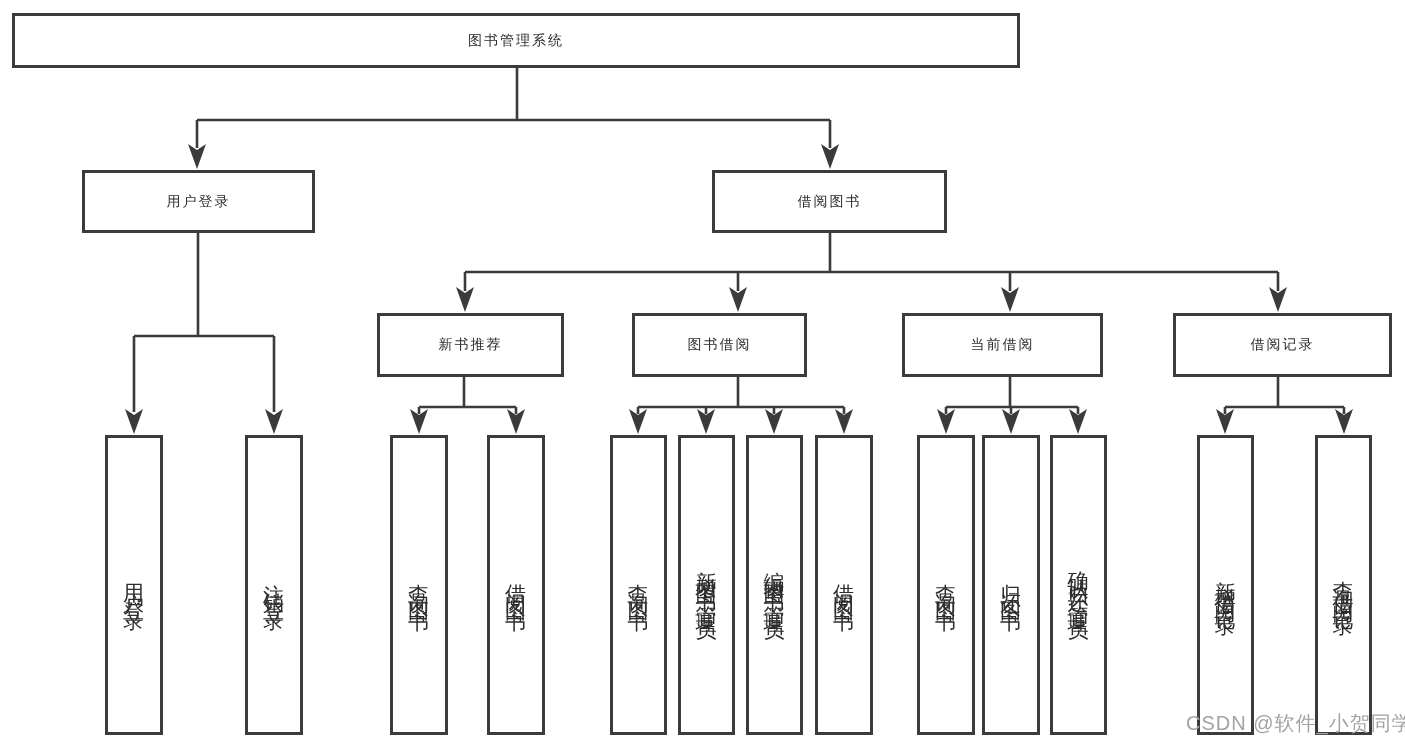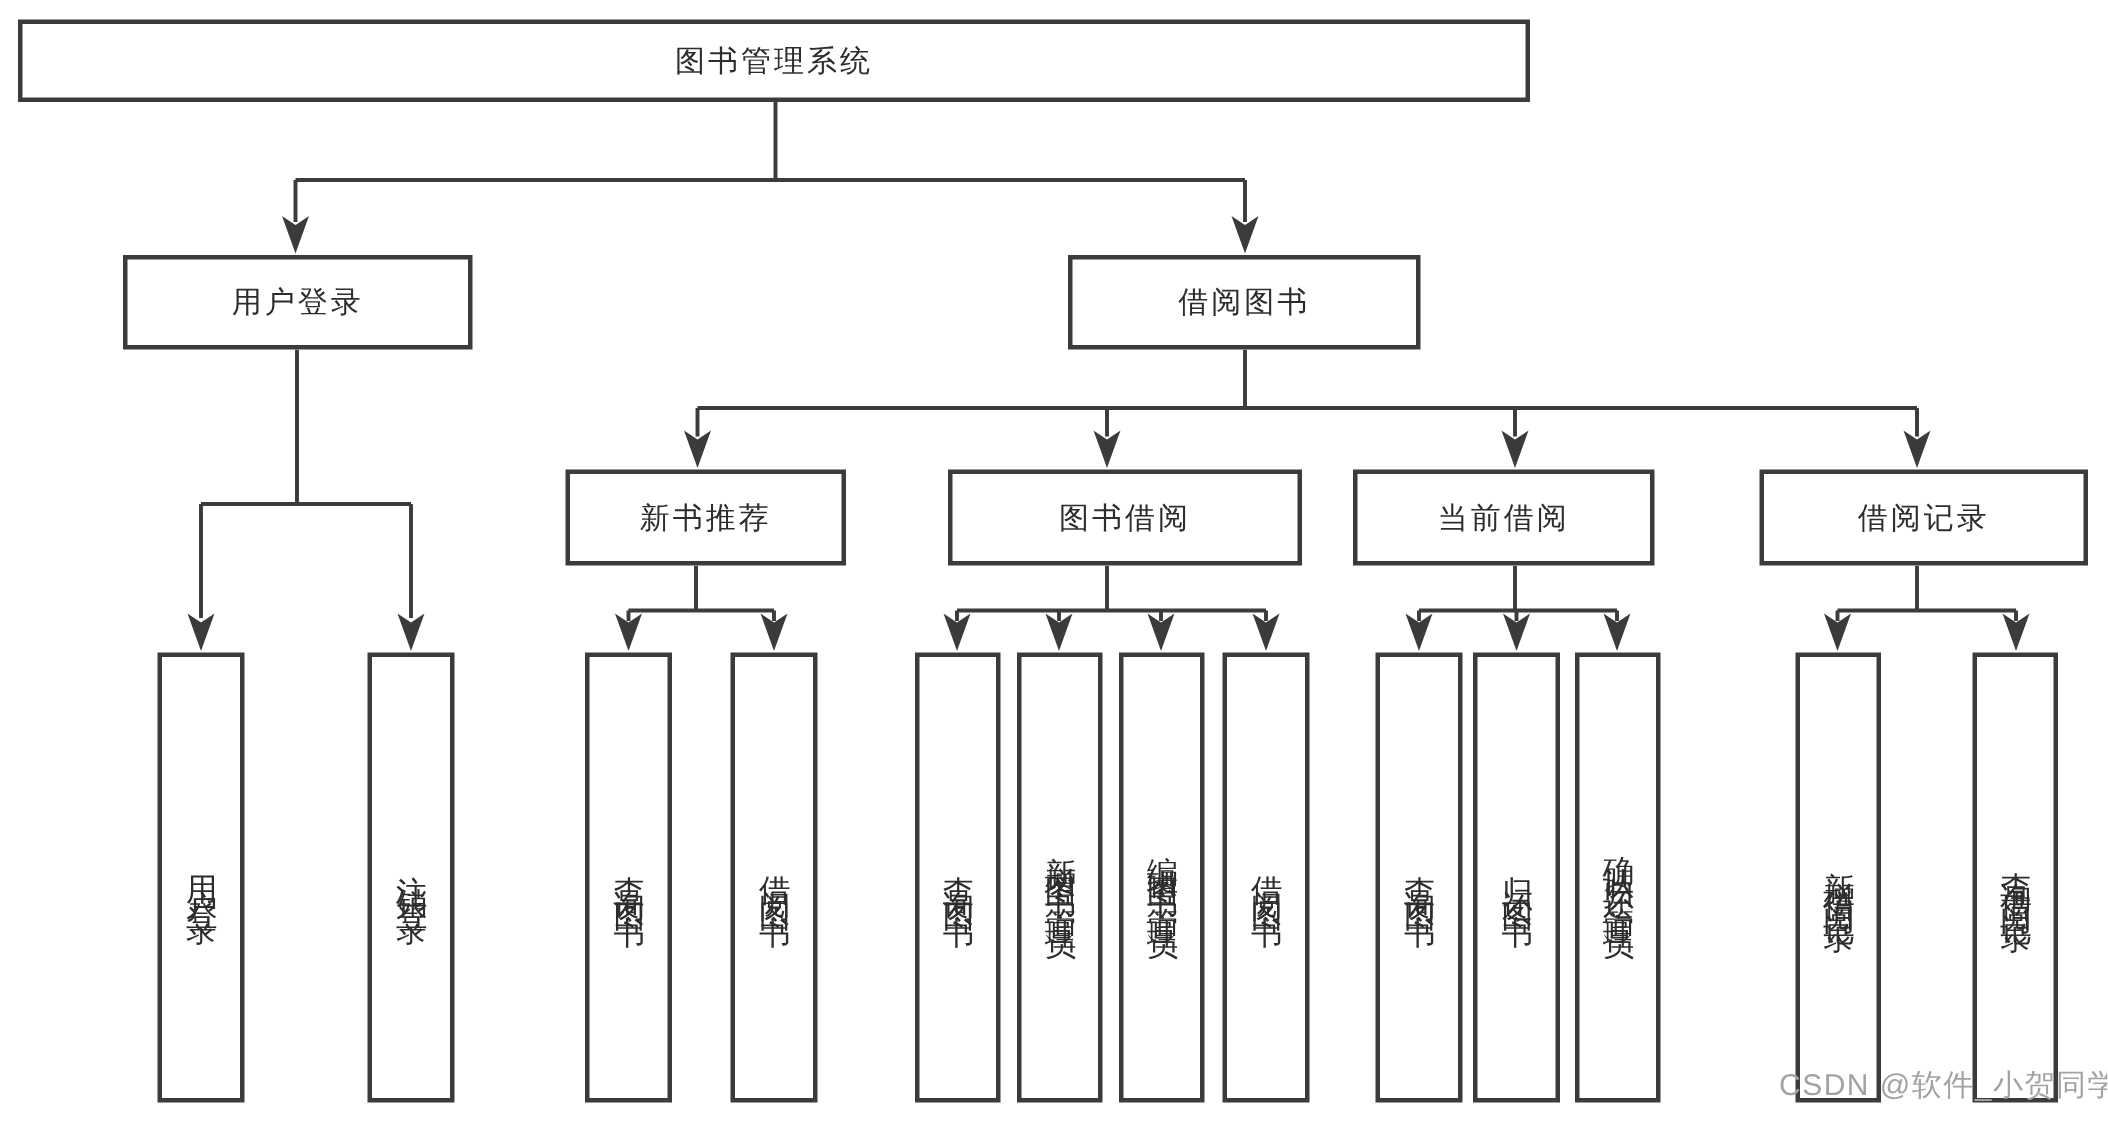--- a/index.html
+++ b/index.html
@@ -29,21 +29,21 @@
   .box {
     position: absolute;
     box-sizing: border-box;
     border: 3px solid #3b3b3b;
     background: #ffffff;
     display: flex;
     align-items: center;
     justify-content: center;
   }
   .hnode span {
-    font-size: 20px;
+    font-size: 14px;
     letter-spacing: 2px;
     white-space: nowrap;
   }
   .vnode span {
     writing-mode: vertical-rl;
     text-orientation: mixed;
     font-size: 21px;
     letter-spacing: 9px;
     line-height: 1;
     white-space: nowrap;
@@ -114,21 +114,21 @@
   <div class="box hnode" style="left:82px;top:170px;width:233px;height:63px">
     <span>用户登录</span>
   </div>
   <div class="box hnode" style="left:712px;top:170px;width:235px;height:63px">
     <span>借阅图书</span>
   </div>
 
   <div class="box hnode" style="left:377px;top:313px;width:187px;height:64px">
     <span>新书推荐</span>
   </div>
-  <div class="box hnode" style="left:632px;top:313px;width:236px;height:64px">
+  <div class="box hnode" style="left:632px;top:313px;width:175px;height:64px">
     <span>图书借阅</span>
   </div>
   <div class="box hnode" style="left:902px;top:313px;width:201px;height:64px">
     <span>当前借阅</span>
   </div>
   <div class="box hnode" style="left:1173px;top:313px;width:219px;height:64px">
     <span>借阅记录</span>
   </div>
 
   <div class="box vnode" style="left:105px;top:435px;width:58px;height:300px">

